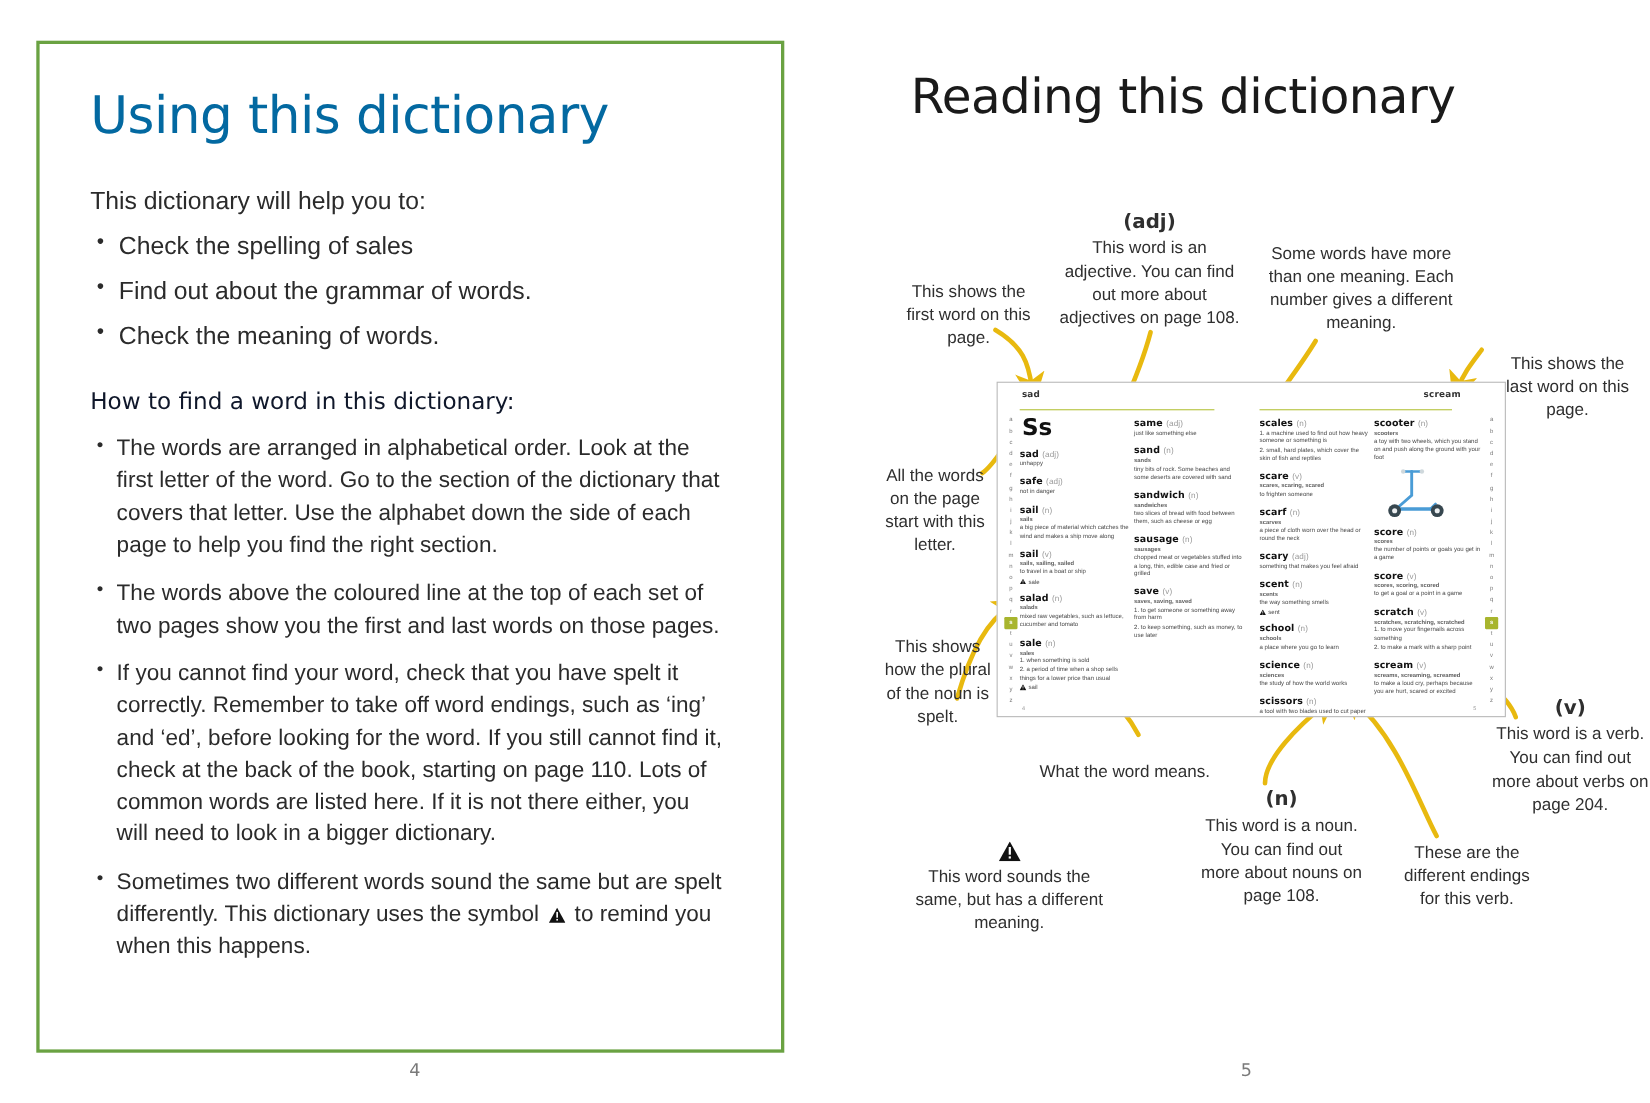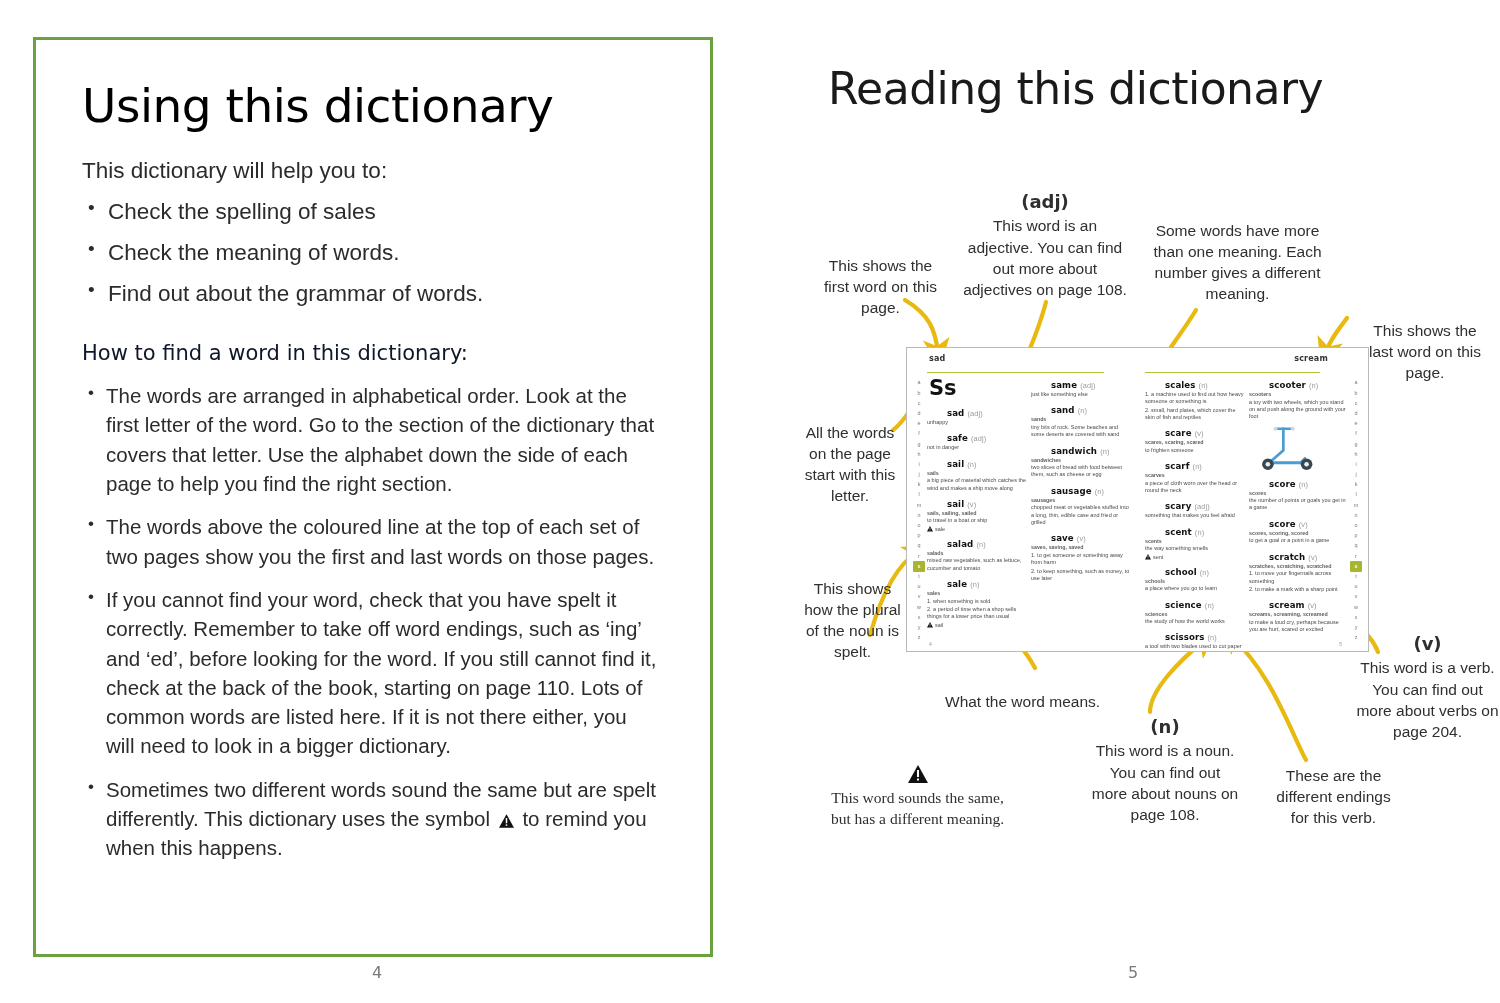--- a/index.html
+++ b/index.html
@@ -19,22 +19,22 @@
     border:3px solid #6aa242;
     box-sizing:border-box;
     background:#fff;
   }
   .left-inner{padding:38px 52px 0 46px;}
   h1.title{
     font-family:"DejaVu Sans", sans-serif;
     font-weight:400;
     font-size:47px;
     letter-spacing:-0.5px;
-    margin:0 0 22px 0;
-    color:#000000;
+    margin:0 0 34px 0;
+    color:#0369a1;
   }
   .lead{
     font-size:22.5px;line-height:1.42;margin:0 0 6px 0;color:#2b2b2b;
   }
   ul.bullets{list-style:none;margin:0;padding:0;}
   ul.bullets li{
     position:relative;padding-left:26px;
     font-size:22.5px;line-height:1.42;color:#2b2b2b;
     margin:9px 0;
   }
@@ -99,21 +99,20 @@
   .col.c4{left:342px;width:100px;}
 
   .bigletter{
     font-family:"DejaVu Sans",sans-serif;font-weight:700;font-size:21px;
     line-height:1;margin:3px 0 9px 2px;color:#111;
   }
   .entry{margin-bottom:7px;}
   .entry .hwd{
     font-family:"DejaVu Sans",sans-serif;font-weight:700;font-size:8.6px;color:#111;
     letter-spacing:.1px;
-    margin-left:20px;
   }
   .entry .pos{font-size:7.4px;color:#9a9a9a;font-weight:400;font-family:"Liberation Sans",sans-serif;}
   .entry .infl{font-size:5.3px;color:#5c5c5c;font-weight:700;margin-top:1px;line-height:1.25;}
   .entry .def{font-size:5.5px;color:#4a4a4a;line-height:1.33;margin-top:1px;}
   .entry .hom{font-size:5.5px;color:#4a4a4a;margin-top:1px;}
   .tri{
     display:inline-block;width:6px;height:5.5px;vertical-align:-1px;margin-right:2px;
   }
 
   
@@ -145,22 +144,22 @@
 <body>
 
 <div class="spread">
 
   <div class="page-left">
     <div class="left-inner">
       <h1 class="title">Using this dictionary</h1>
       <p class="lead">This dictionary will help you to:</p>
       <ul class="bullets">
         <li>Check the spelling of sales</li>
+        <li>Find out about the grammar of words.</li>
         <li>Check the meaning of words.</li>
-        <li>Find out about the grammar of words.</li>
       </ul>
       <h2 class="subhead">How to find a word in this dictionary:</h2>
       <ul class="bullets tight">
         <li>The words are arranged in alphabetical order. Look at the first letter of the word. Go to the section of the dictionary that covers that letter. Use the alphabet down the side of each page to help you find the right section.</li>
         <li>The words above the coloured line at the top of each set of two pages show you the first and last words on those pages.</li>
         <li>If you cannot find your word, check that you have spelt it correctly. Remember to take off word endings, such as ‘ing’ and ‘ed’, before looking for the word. If you still cannot find it, check at the back of the book, starting on page 110. Lots of common words are listed here. If it is not there either, you will need to look in a bigger dictionary.</li>
         <li><span>Sometimes two different words sound the same but are spelt differently. This dictionary uses the symbol </span><svg class="warn-inline" viewBox="0 0 20 18">
               <polygon points="10,0 20,18 0,18" fill="#111"></polygon>
               <rect x="9" y="5" width="2" height="7" fill="#fff"></rect>
               <rect x="9" y="13.5" width="2" height="2" fill="#fff"></rect>
@@ -215,21 +214,21 @@
   <div class="anno" style="left:1150px;top:220px;width:175px;">Some words have more than one meaning. Each number gives a different meaning.</div>
 
   <div class="anno" style="left:800px;top:422px;width:100px;">All the words on the page start with this letter.</div>
 
   <div class="anno" style="left:1365px;top:320px;width:120px;">This shows the last word on this page.</div>
 
   <div class="anno" style="left:800px;top:578px;width:105px;">This shows how the plural of the noun is spelt.</div>
 
   <div class="anno" style="left:945px;top:691px;width:190px;text-align:left;">What the word means.</div>
 
-  <div class="anno" style="left:830px;top:765px;width:175px;font-family:Liberation Serif, serif;">
+  <div class="anno" style="left:830px;top:765px;width:175px;">
     <svg style="width:20px;height:18px;display:block;margin:0 auto 4px auto;" viewBox="0 0 20 18">
         <polygon points="10,0 20,18 0,18" fill="#111"></polygon>
         <rect x="9" y="5" width="2" height="7" fill="#fff"></rect>
         <rect x="9" y="13.5" width="2" height="2" fill="#fff"></rect>
       </svg>
     <span>This word sounds the same, but has a different meaning.</span>
   </div>
 
   <div class="anno" style="left:1090px;top:715px;width:150px;">
     <b>(n)</b>

